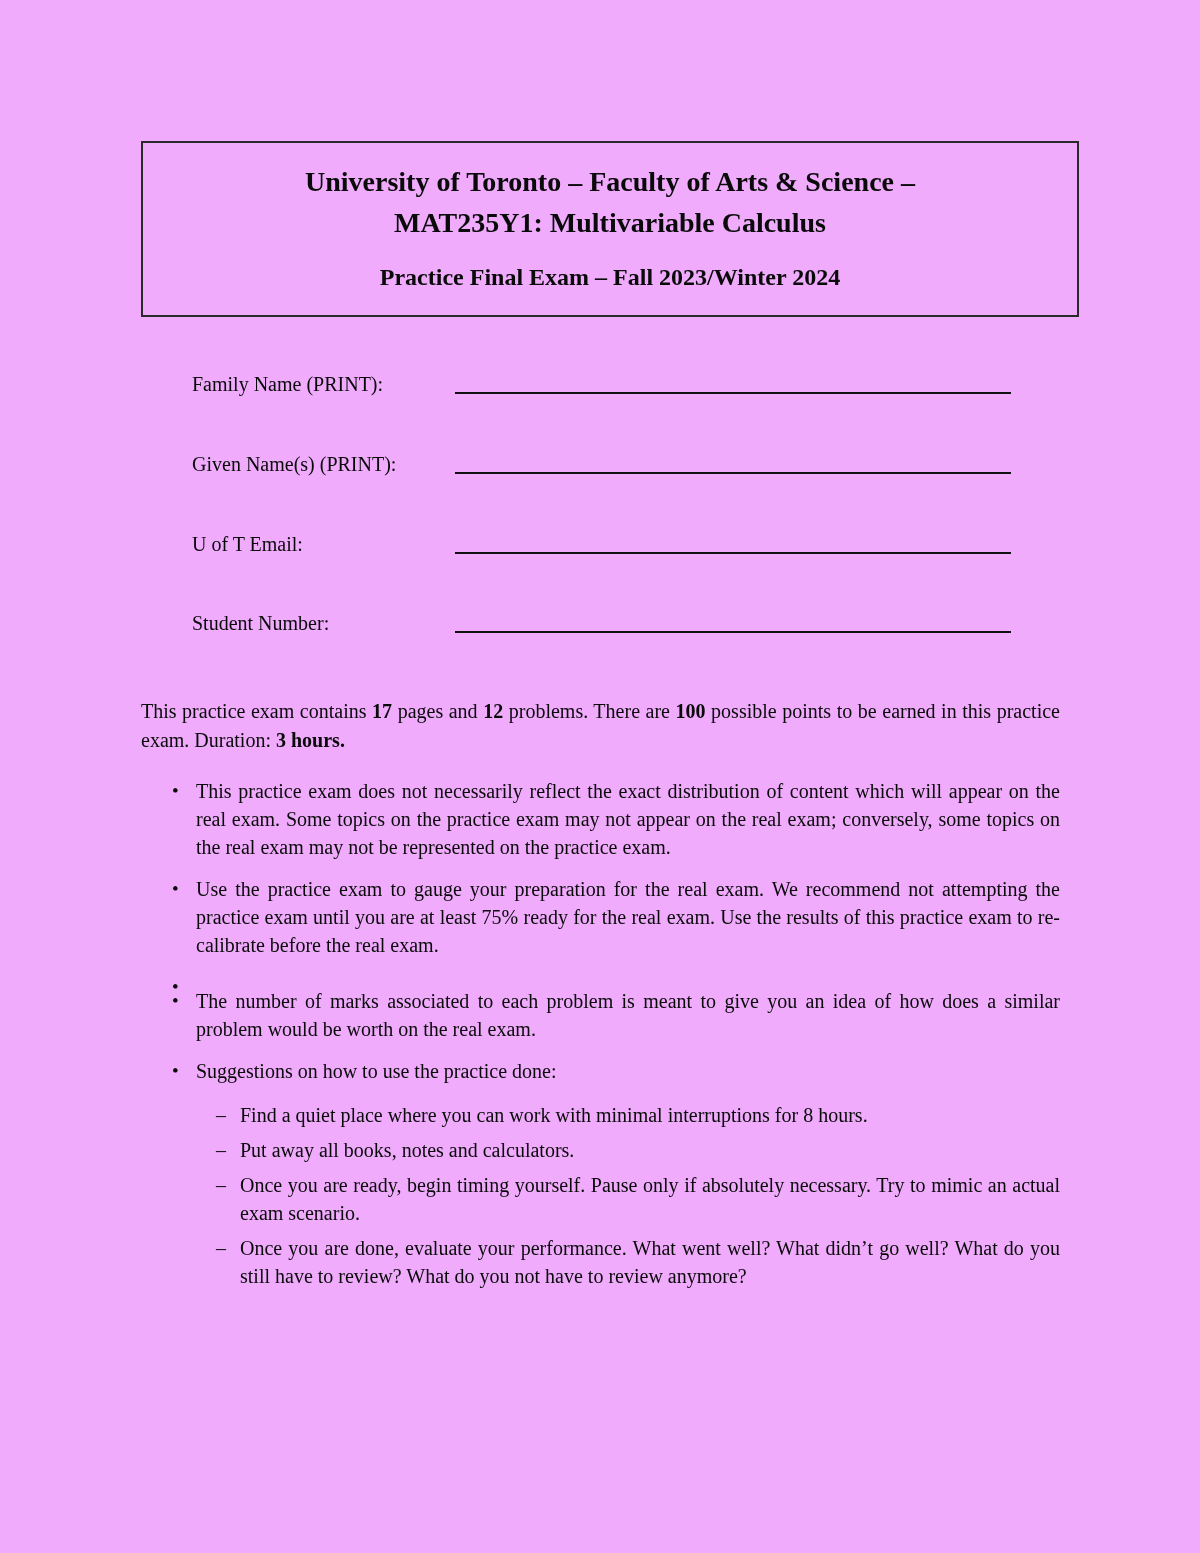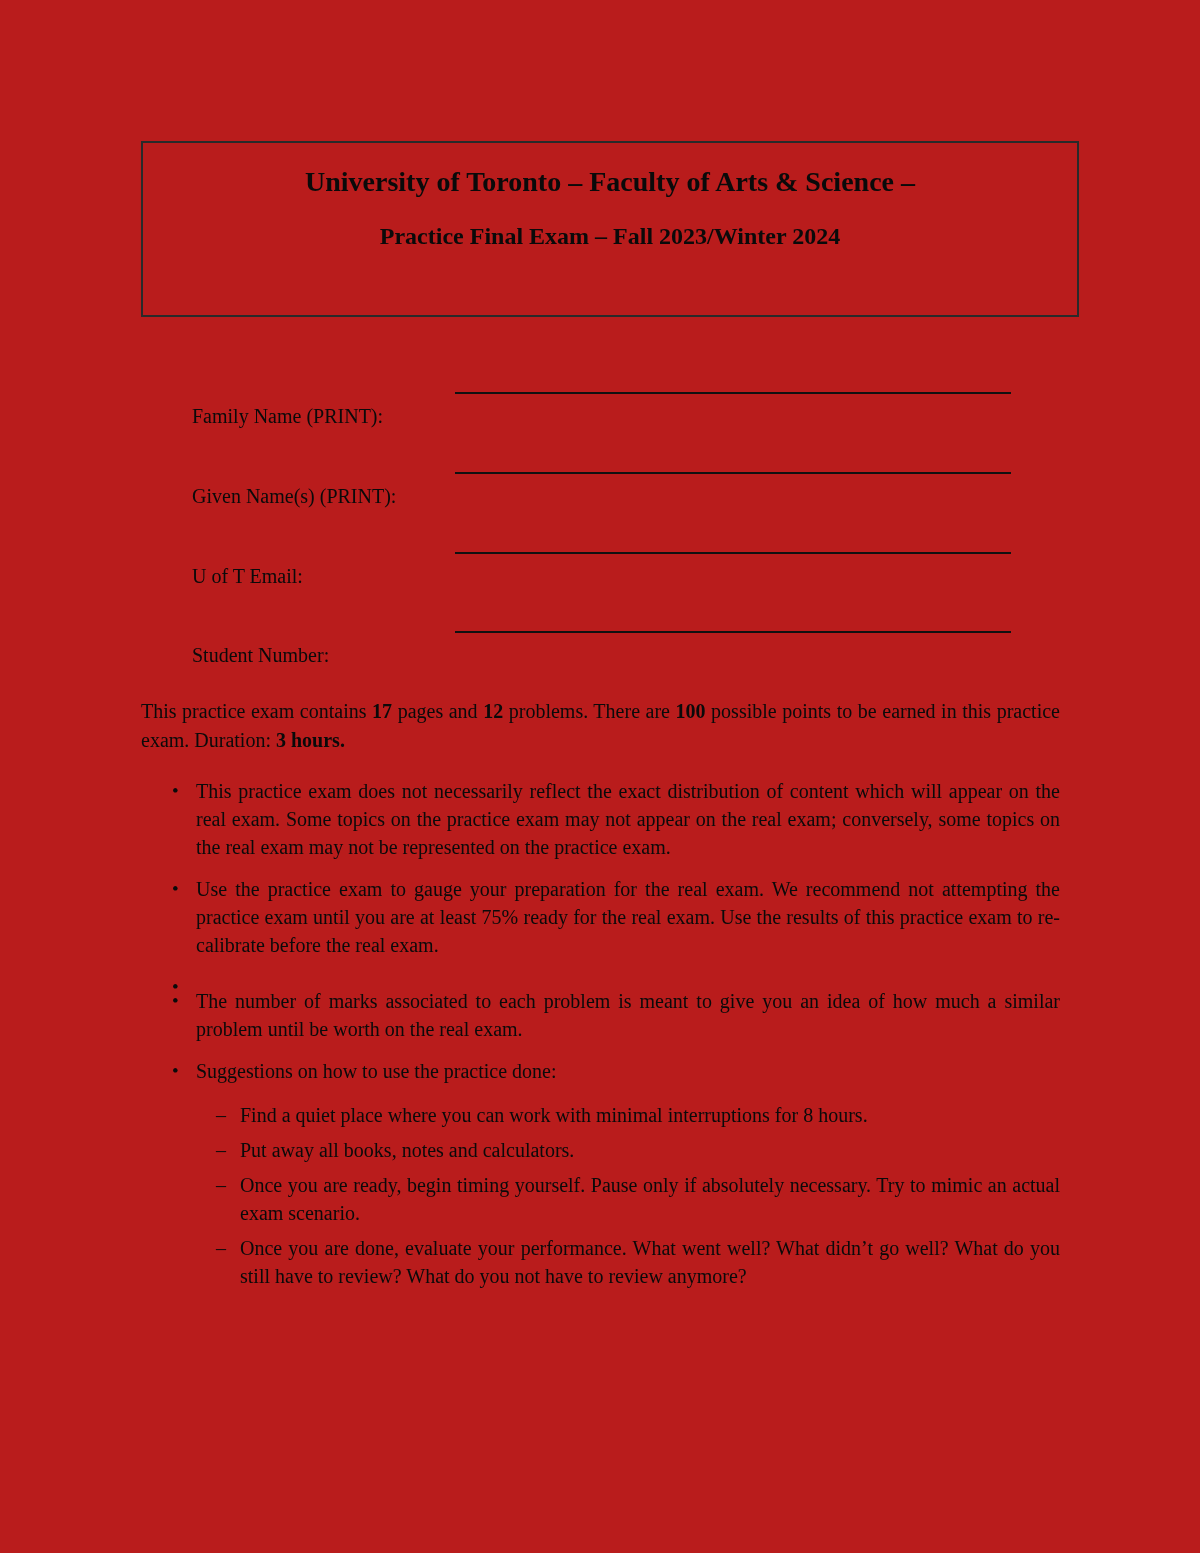--- a/index.html
+++ b/index.html
@@ -5,21 +5,21 @@
   * { margin: 0; padding: 0; box-sizing: border-box; }
   html, body { background: #ffffff; }
   body {
     width: 1200px; height: 1553px;
     font-family: "Liberation Serif", "DejaVu Serif", serif;
     color: #0a0a0a;
   }
   .page {
     position: relative;
     width: 1200px; height: 1553px;
-    background: #b91c1c;
+    background: #f0abfc;
     overflow: hidden;
   }
 
   
   .title-box {
     position: absolute;
     left: 141px; top: 141px;
     width: 938px; height: 176px;
     border: 2px solid #2a2a2a;
     text-align: center;
@@ -34,21 +34,21 @@
     margin-top: 14px;
     font-size: 24px;
     font-weight: 700;
     line-height: 41px;
   }
 
   
   .form-row { position: absolute; left: 0; width: 1200px; height: 28px; }
   .form-row .form-label {
     position: absolute; left: 192px; top: 0;
-    font-size: 20px; line-height: 26px; margin-top: 32px;
+    font-size: 20px; line-height: 26px;
   }
   .form-row .form-line {
     position: absolute; left: 455px; top: 21px;
     width: 556px; height: 0;
     border-bottom: 2px solid #111111;
   }
   .row-1 { top: 371px; }
   .row-2 { top: 451px; }
   .row-3 { top: 531px; }
   .row-4 { top: 610px; }
@@ -98,20 +98,21 @@
   }
 </style>
 </head>
 <body>
 
 <div class="page">
 
   <div class="title-box">
     <div class="title-main">
       <div>University of Toronto – Faculty of Arts &amp; Science –</div>
+      <div>MAT235Y1: Multivariable Calculus</div>
     </div>
     <div class="title-sub">Practice Final Exam – Fall 2023/Winter 2024</div>
   </div>
 
   <div class="form-row row-1">
     <span class="form-label">Family Name (PRINT):</span>
     <div class="form-line"></div>
   </div>
   <div class="form-row row-3">
     <span class="form-label">U of T Email:</span>
@@ -141,21 +142,21 @@
         <span class="bullet-marker">•</span>
         <span>Use the practice exam to gauge your preparation for the real exam. We recommend not attempting the practice exam until you are at least 75% ready for the real exam. Use the results of this practice exam to re-calibrate before the real exam.</span>
       </li>
 
       <li class="bullet-item">
         <span class="bullet-marker">•</span>
       </li>
 
       <li class="bullet-item">
         <span class="bullet-marker">•</span>
-        <span>The number of marks associated to each problem is meant to give you an idea of how much a similar problem until be worth on the real exam.</span>
+        <span>The number of marks associated to each problem is meant to give you an idea of how does a similar problem would be worth on the real exam.</span>
       </li>
 
       <li class="bullet-item">
         <span class="bullet-marker">•</span>
         <span>Suggestions on how to use the practice done:</span>
 
         <ul class="sub-list">
           <li class="sub-item">
             <span class="sub-marker">–</span>
             <span>Find a quiet place where you can work with minimal interruptions for 8 hours.</span>

